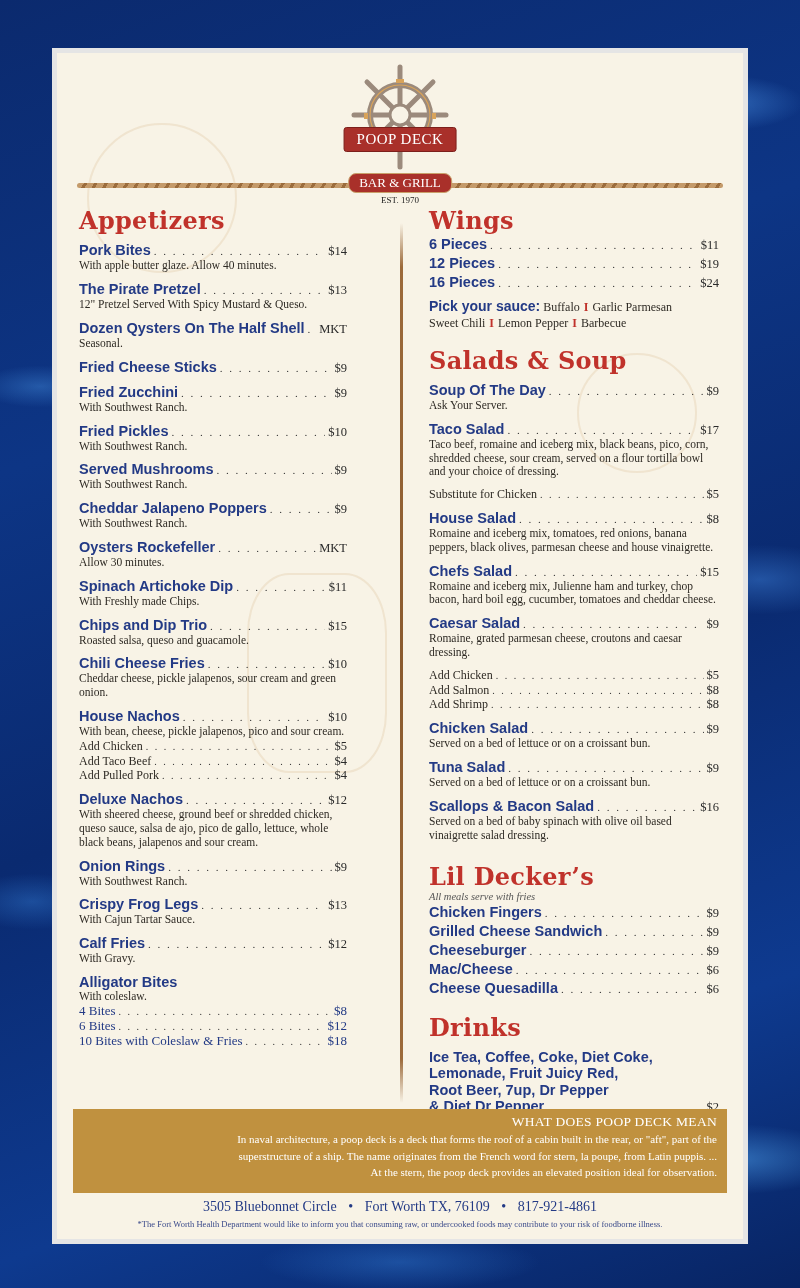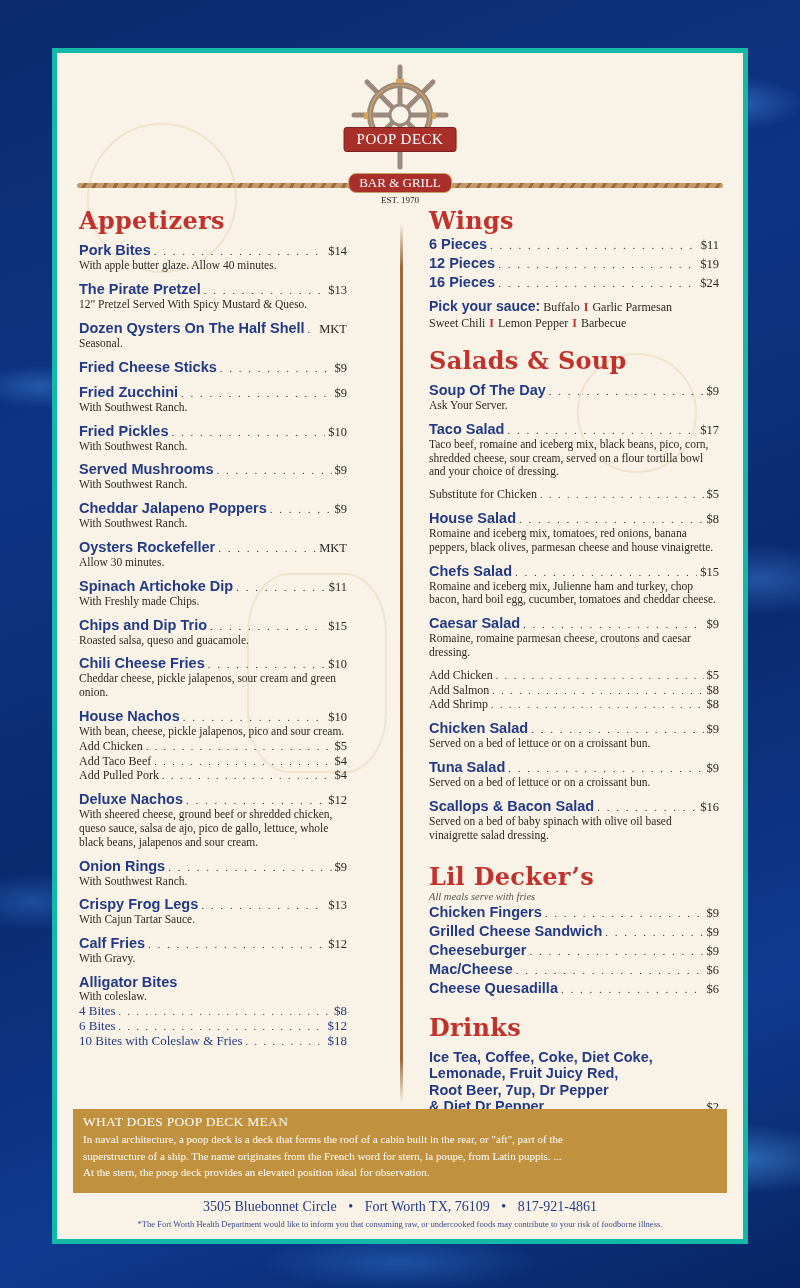--- a/index.html
+++ b/index.html
@@ -11,21 +11,21 @@
         radial-gradient(ellipse 90px 30px at 5% 30%, rgba(80,160,240,0.35), transparent 70%),
         radial-gradient(ellipse 140px 50px at 95% 45%, rgba(80,160,255,0.35), transparent 70%),
         radial-gradient(ellipse 100px 40px at 4% 70%, rgba(60,140,230,0.35), transparent 70%),
         radial-gradient(ellipse 160px 50px at 92% 90%, rgba(90,180,255,0.45), transparent 70%),
         radial-gradient(ellipse 200px 40px at 50% 98%, rgba(60,140,230,0.35), transparent 70%),
         linear-gradient(160deg, #0b2a6e 0%, #0d3585 30%, #0a2a70 55%, #0e3a8f 80%, #082463 100%);
       font-family: "Liberation Serif", serif;
     }
     .frame {
       position: absolute; left: 52px; top: 48px; width: 696px; height: 1196px;
-      background: #14b8a6; padding: 5px;
+      background: #e5e5e5; padding: 5px;
     }
     .paper {
       position: relative; width: 100%; height: 100%;
       background: #f8f3e6;
       overflow: hidden;
     }
     .watermark {
       position: absolute; border: 2px solid rgba(215,185,140,0.25); border-radius: 50%;
     }
     
@@ -87,21 +87,21 @@
     .sauce { margin-top: 6px; font-size: 12px; color: #2e2a24; line-height: 1.3; }
     .sauce .label { font-family: "Liberation Sans", sans-serif; font-weight: bold; color: #233a85; font-size: 14px; text-align: right; }
     .sep { color: #c0322b; font-weight: bold; margin: 0 4px; }
     .section { margin-top: 16px; }
     .note { font-style: italic; font-size: 10.5px; color: #555; }
     .tight .item { margin-top: 2px; }
     .drinks-text { font-family: "Liberation Sans", sans-serif; font-weight: bold; color: #233a85; font-size: 14.5px; line-height: 1.12; margin-top: 8px; }
     
     .meaning {
       position: absolute; left: 16px; right: 16px; top: 1056px; height: 84px;
-      background: #c0913f; color: #fff; text-align: left; padding: 5px 10px;
+      background: #c0913f; color: #fff; text-align: right; padding: 5px 10px;
     }
     .meaning h3 { font-family: "Liberation Serif", serif; font-weight: normal; font-size: 13.5px; letter-spacing: 0.3px; }
     .meaning p { font-size: 11px; line-height: 1.5; margin-top: 1px; }
     .address {
       position: absolute; left: 0; right: 0; top: 1146px; text-align: center;
       font-size: 14px; color: #233a85;
     }
     .disclaimer {
       position: absolute; left: 0; right: 0; top: 1166px; text-align: center;
       font-size: 8.5px; color: #3a4a8a;
@@ -394,21 +394,21 @@
                 <span class="price">$15</span>
               </div>
               <div class="desc">Romaine and iceberg mix, Julienne ham and turkey, chop bacon, hard boil egg, cucumber, tomatoes and cheddar cheese.</div>
             </div>
             <div class="item">
               <div class="item-row">
                 <span class="name">Caesar Salad</span>
                 <span class="dots"></span>
                 <span class="price">$9</span>
               </div>
-              <div class="desc">Romaine, romaine parmesan cheese, croutons and caesar dressing.</div>
+              <div class="desc">Romaine, grated parmesan cheese, croutons and caesar dressing.</div>
               <div style="margin-top: 8px;">
                 <div class="sub-row">
                   <span>Add Chicken</span>
                   <span class="dots"></span>
                   <span class="price">$5</span>
                 </div>
                 <div class="sub-row">
                   <span>Add Salmon</span>
                   <span class="dots"></span>
                   <span class="price">$8</span>

